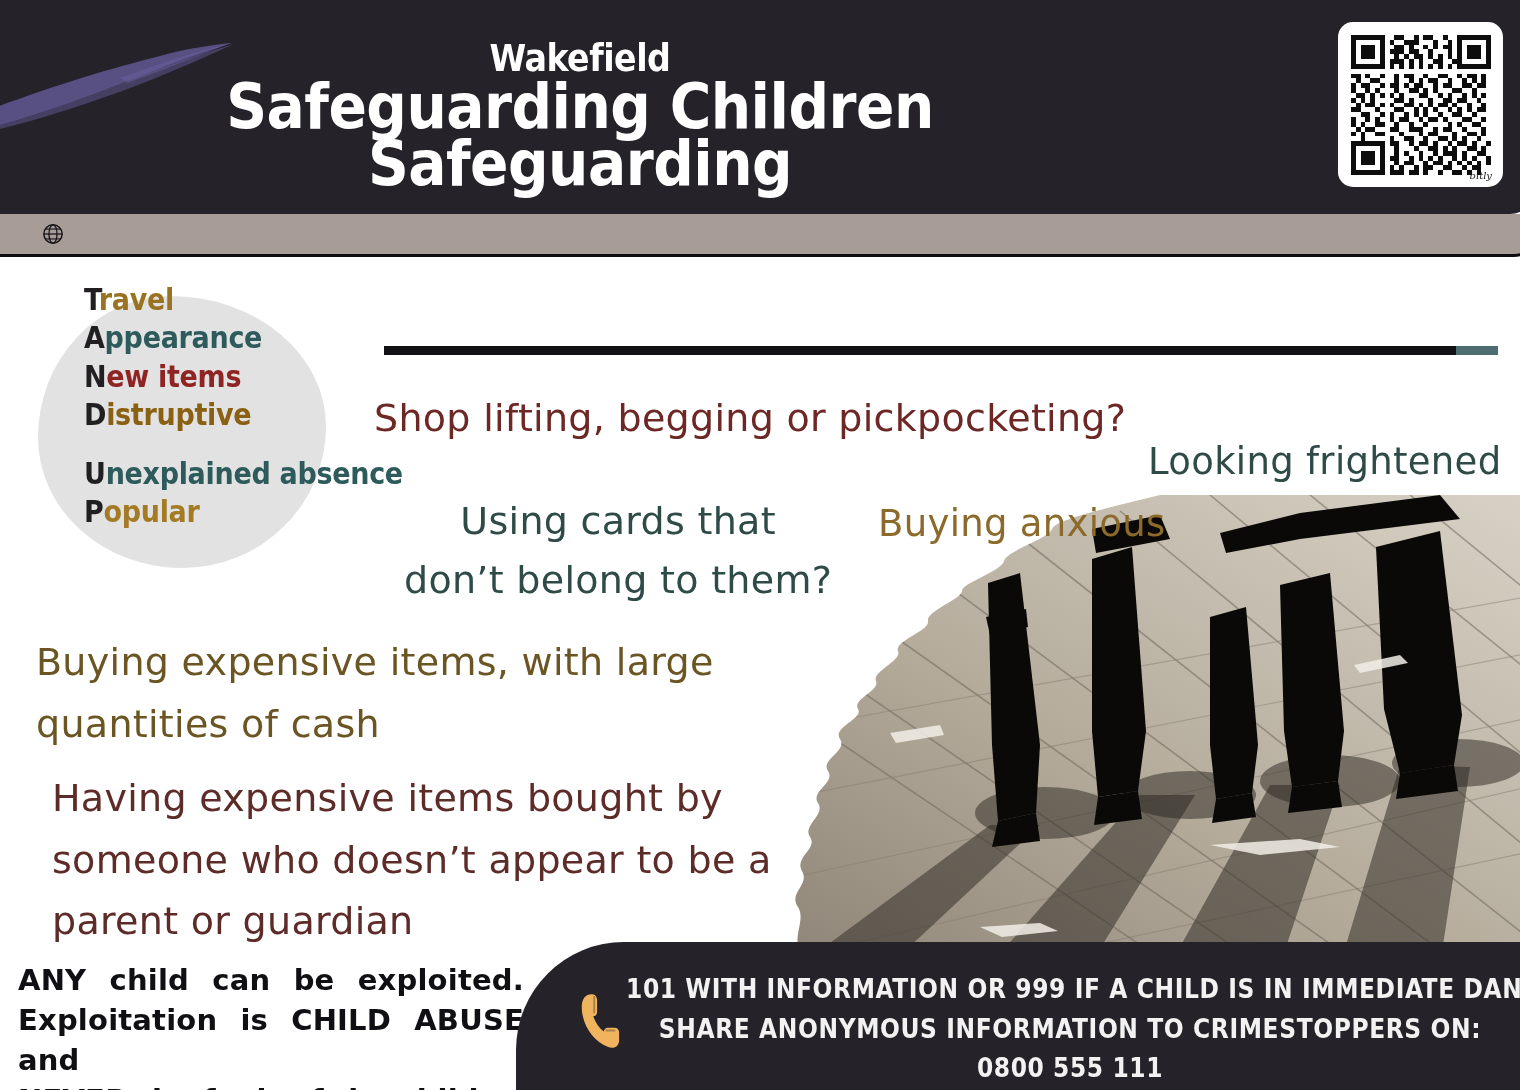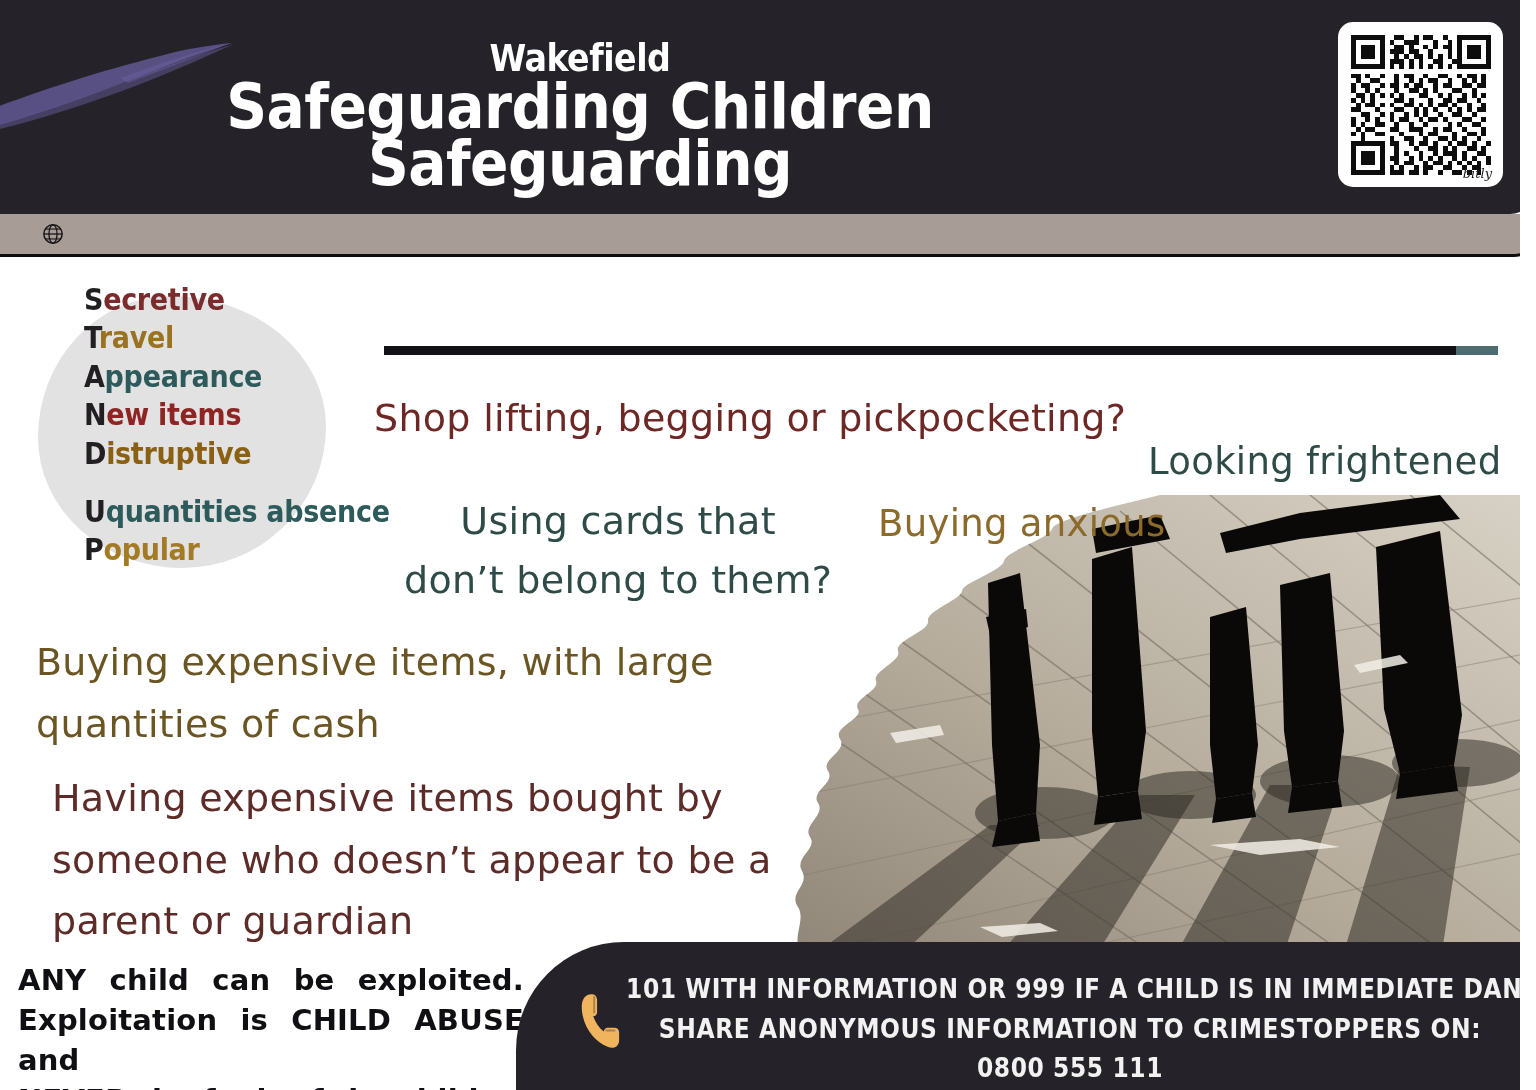--- a/index.html
+++ b/index.html
@@ -50,21 +50,21 @@
     width:165px; height:165px;
     background:#ffffff;
     border-radius:15px;
     padding:0;
     box-sizing:border-box;
     display:flex; align-items:center; justify-content:center;
   }
   .qr-canvas{ width:140px; height:140px; display:block; }
   .qr-mark{
     position:absolute; right:11px; bottom:6px;
-    font-size:13px; color:#1a1a1a; font-style:italic;
+    font-size:10px; color:#1a1a1a; font-style:italic;
     font-family:"DejaVu Serif",serif;
   }
 
   
   .urlbar{
     position:absolute;
     left:0; top:214px;
     width:1536px; height:40px;
     background:#a89c96;
     border-bottom-right-radius:22px;
@@ -457,27 +457,26 @@
       <circle cx="12" cy="12" r="10" fill="none" stroke="#16151a" stroke-width="1.6"></circle>
       <ellipse cx="12" cy="12" rx="4.4" ry="10" fill="none" stroke="#16151a" stroke-width="1.4"></ellipse>
       <line x1="2" y1="12" x2="22" y2="12" stroke="#16151a" stroke-width="1.4"></line>
       <line x1="3.6" y1="6.6" x2="20.4" y2="6.6" stroke="#16151a" stroke-width="1.2"></line>
       <line x1="3.6" y1="17.4" x2="20.4" y2="17.4" stroke="#16151a" stroke-width="1.2"></line>
     </svg>
   </div>
 
   <div class="acronym-blob" style="background: rgb(226, 226, 226);"></div>
   <div class="acronym-list" id="acronym-list">
-      <span class="row"><span class="lead">S</span><span style="color: rgb(122, 43, 43);">ecretive</span></span>
       <span class="row"><span class="lead">T</span><span style="color: rgb(154, 115, 34);">ravel</span></span>
       <span class="row"><span class="lead">A</span><span style="color: rgb(45, 90, 90);">ppearance</span></span>
       <span class="row"><span class="lead">N</span><span style="color: rgb(142, 36, 36);">ew items</span></span>
       <span class="row"><span class="lead">D</span><span style="color: rgb(138, 96, 18);">istruptive</span></span>
       <span class="gap"></span>
-      <span class="row"><span class="lead">U</span><span style="color: rgb(45, 90, 90);">quantities absence</span></span>
+      <span class="row"><span class="lead">U</span><span style="color: rgb(45, 90, 90);">nexplained absence</span></span>
       <span class="row"><span class="lead">P</span><span style="color: rgb(163, 123, 36);">opular</span></span>
     </div>
 
   <div class="title-underline" style="background: rgb(18, 18, 22);"></div>
   <div class="title-underline-teal" style="background: rgb(78, 109, 112);"></div>
 
   <div class="photo">
     <svg width="796" height="460" viewBox="0 0 796 460">
       <defs>
         <linearGradient id="pave" x1="0" y1="1" x2="1" y2="0">

